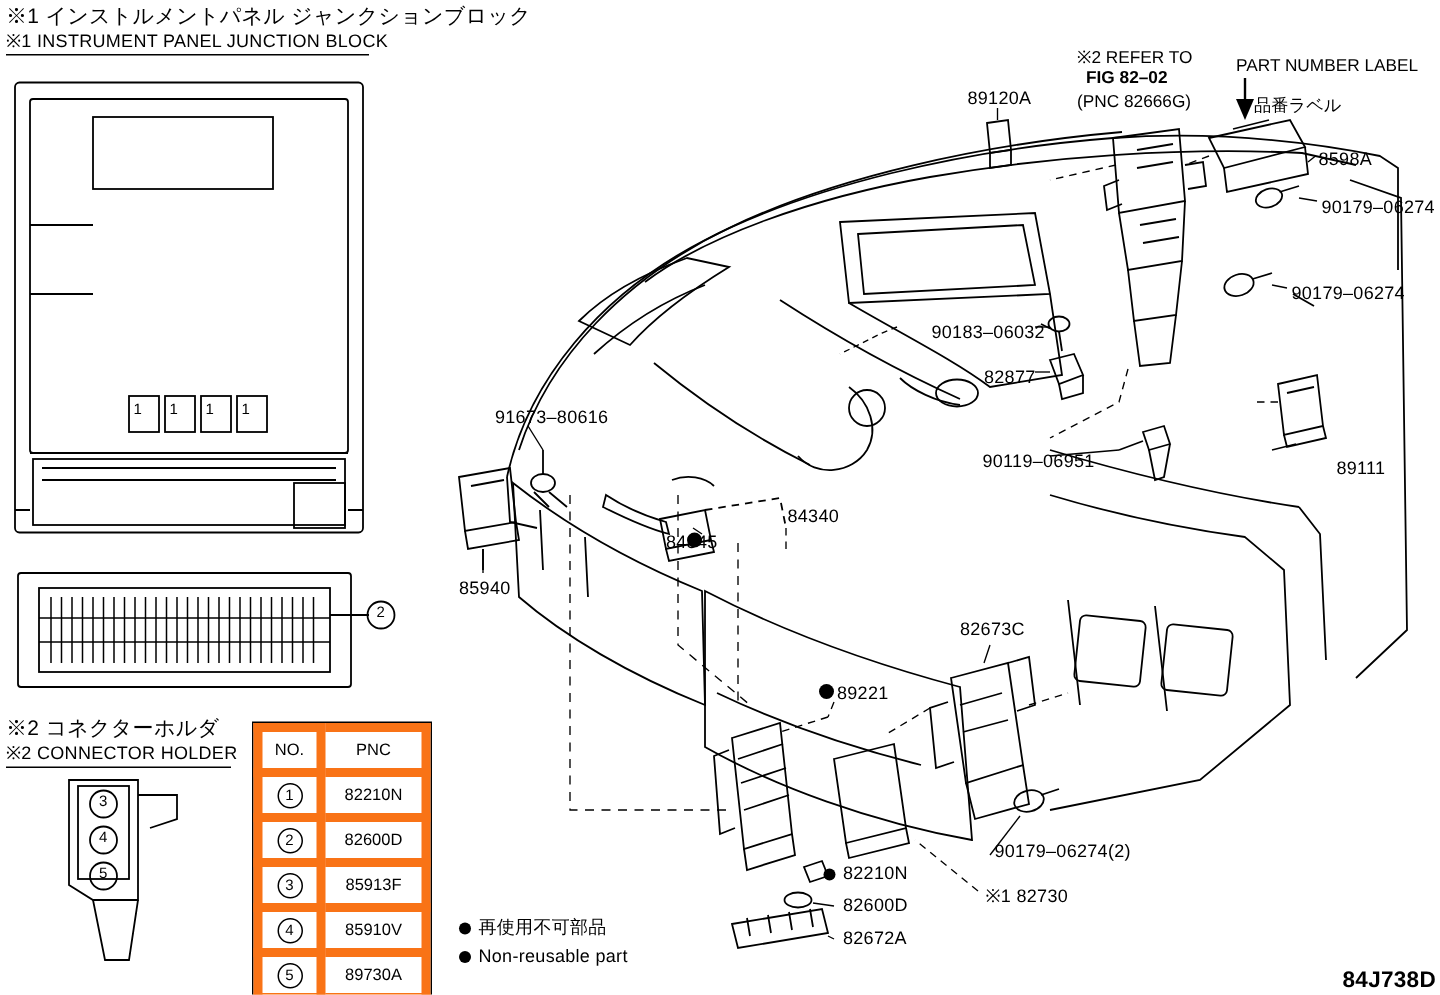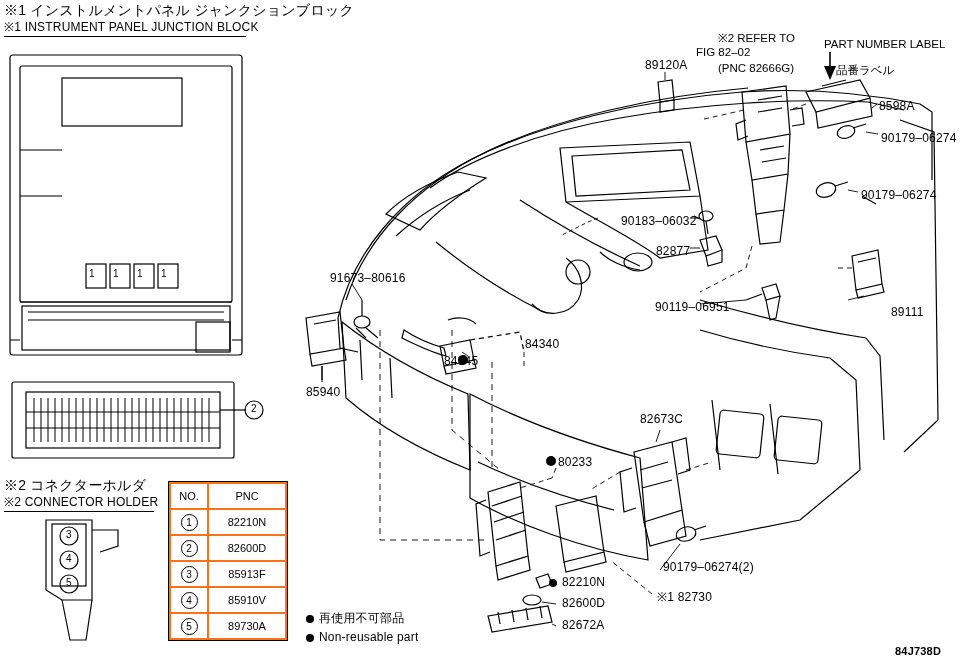--- a/index.html
+++ b/index.html
@@ -5,21 +5,21 @@
   html,body{margin:0;padding:0;background:#ffffff;}
   body{width:960px;height:663px;position:relative;overflow:hidden;
        font-family:"Liberation Sans",sans-serif;color:#000;}
   .lbl{position:absolute;white-space:nowrap;font-size:12px;letter-spacing:0.2px;}
   .lbl.jp{font-size:14px;}
   svg{position:absolute;left:0;top:0;}
   .bold{font-weight:bold;}
   
   #legend{position:absolute;left:168px;top:481px;width:118px;border:1.3px solid #000;}
   #legend table{border-collapse:collapse;width:100%;}
-  #legend th,#legend td{border:2px solid #f97316;font-size:11px;text-align:center;
+  #legend th,#legend td{border:6px solid #f97316;font-size:11px;text-align:center;
         height:22px;font-family:"Liberation Sans",sans-serif;}
   #legend th{font-weight:normal;}
   #legend td.no{width:34px;}
   .circnum{display:inline-block;width:15px;height:15px;border:1.2px solid #000;
         border-radius:50%;line-height:15px;font-size:10px;text-align:center;}
   .dot{display:inline-block;width:8px;height:8px;background:#000;border-radius:50%;
         margin-right:5px;vertical-align:middle;}
   .note{position:absolute;font-size:11.5px;white-space:nowrap;}
 </style>
 </head>
@@ -235,39 +235,39 @@
 
 <div class="lbl jp" style="left:4px;top:2px;">※1 インストルメントパネル ジャンクションブロック</div>
 <div class="lbl" style="left:4px;top:18px;">※1 INSTRUMENT PANEL JUNCTION BLOCK</div>
 <div style="position:absolute;left:4px;top:36px;width:242px;height:1.4px;background:#000;"></div>
 
 <div class="lbl jp" style="left:4px;top:477px;">※2 コネクターホルダ</div>
 <div class="lbl" style="left:4px;top:493px;">※2 CONNECTOR HOLDER</div>
 <div style="position:absolute;left:4px;top:511px;width:150px;height:1.4px;background:#000;"></div>
 
 <div class="note" style="left:718px;top:30px;">※2 REFER TO</div>
-<div class="note" style="left:696px;top:46px;">FIG 82–02</div>
+<div class="note" style="left:724px;top:46px;font-weight:bold;">FIG 82–02</div>
 <div class="note" style="left:718px;top:62px;">(PNC 82666G)</div>
 
 <div class="note" style="left:836px;top:22px;margin-top:41px;">品番ラベル</div>
 <div class="note" style="left:824px;top:38px;">PART NUMBER LABEL</div>
 
 <div class="lbl" style="left:645px;top:58px;">89120A</div>
 <div class="lbl" style="left:879px;top:99px;text-align:right;">8598A</div>
 <div class="lbl" style="left:881px;top:131px;">90179–06274</div>
 <div class="lbl" style="left:861px;top:188px;">90179–06274</div>
 <div class="lbl" style="left:602px;top:214px;padding-left:19px;">90183–06032</div>
 <div class="lbl" style="left:656px;top:244px;">82877</div>
 <div class="lbl" style="left:655px;top:300px;">90119–06951</div>
 <div class="lbl" style="left:843px;top:305px;margin-left:48px;">89111</div>
 <div class="lbl" style="left:330px;top:271px;">91673–80616</div>
 <div class="lbl" style="left:306px;top:385px;">85940</div>
 <div class="lbl" style="left:444px;top:354px;">84345</div>
 <div class="lbl" style="left:525px;top:337px;">84340</div>
-<div class="lbl" style="left:558px;top:455px;">80233</div>
+<div class="lbl" style="left:558px;top:455px;">89221</div>
 <div class="lbl" style="left:640px;top:412px;">82673C</div>
 <div class="lbl" style="left:663px;top:560px;">90179–06274(2)</div>
 <div class="lbl" style="left:562px;top:575px;">82210N</div>
 <div class="lbl" style="left:562px;top:596px;">82600D</div>
 <div class="lbl" style="left:562px;top:618px;">82672A</div>
 <div class="lbl" style="left:657px;top:588px;">※1 82730</div>
 
 <div id="legend">
   <table>
     <tbody>
@@ -308,13 +308,13 @@
 
 <div class="lbl" style="left:89px;top:268px;font-size:10px;">1</div>
 <div class="lbl" style="left:113px;top:268px;font-size:10px;">1</div>
 <div class="lbl" style="left:137px;top:268px;font-size:10px;">1</div>
 <div class="lbl" style="left:161px;top:268px;font-size:10px;">1</div>
 <div class="lbl" style="left:251px;top:403px;font-size:10px;">2</div>
 <div class="lbl" style="left:66px;top:529px;font-size:10px;">3</div>
 <div class="lbl" style="left:66px;top:553px;font-size:10px;">4</div>
 <div class="lbl" style="left:66px;top:577px;font-size:10px;">5</div>
 
-<div class="lbl bold" style="left:895px;top:645px;font-size:11px;">84J738D</div>
+<div class="lbl bold" style="left:895px;top:645px;font-size:15px;">84J738D</div>
 
 </body></html>

